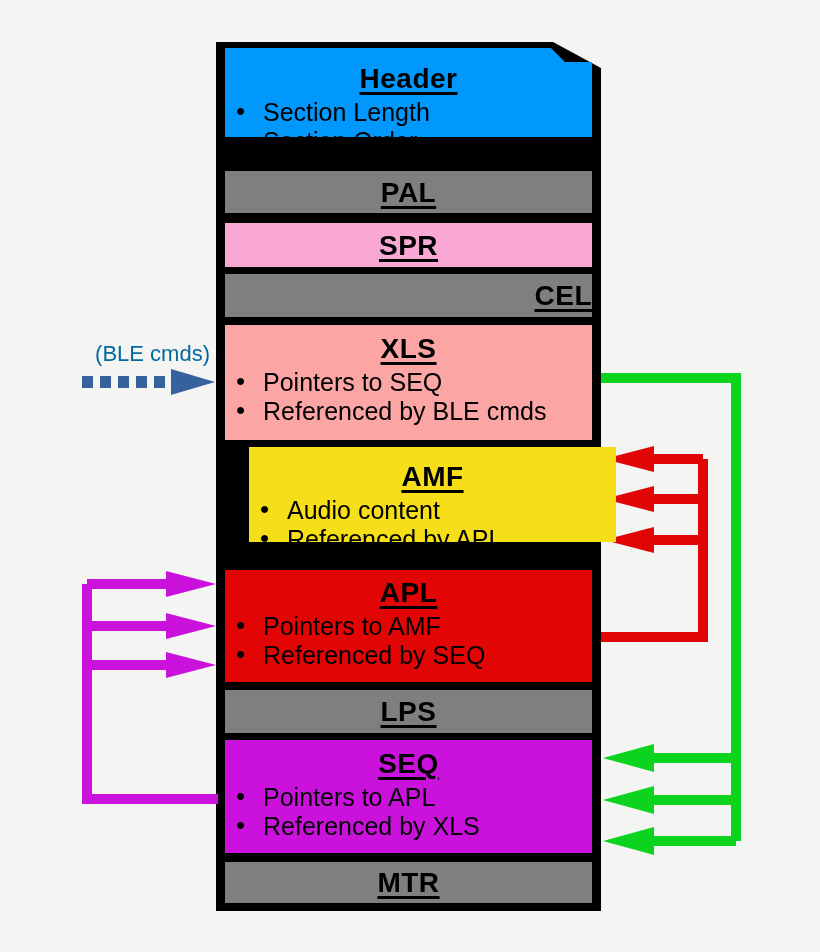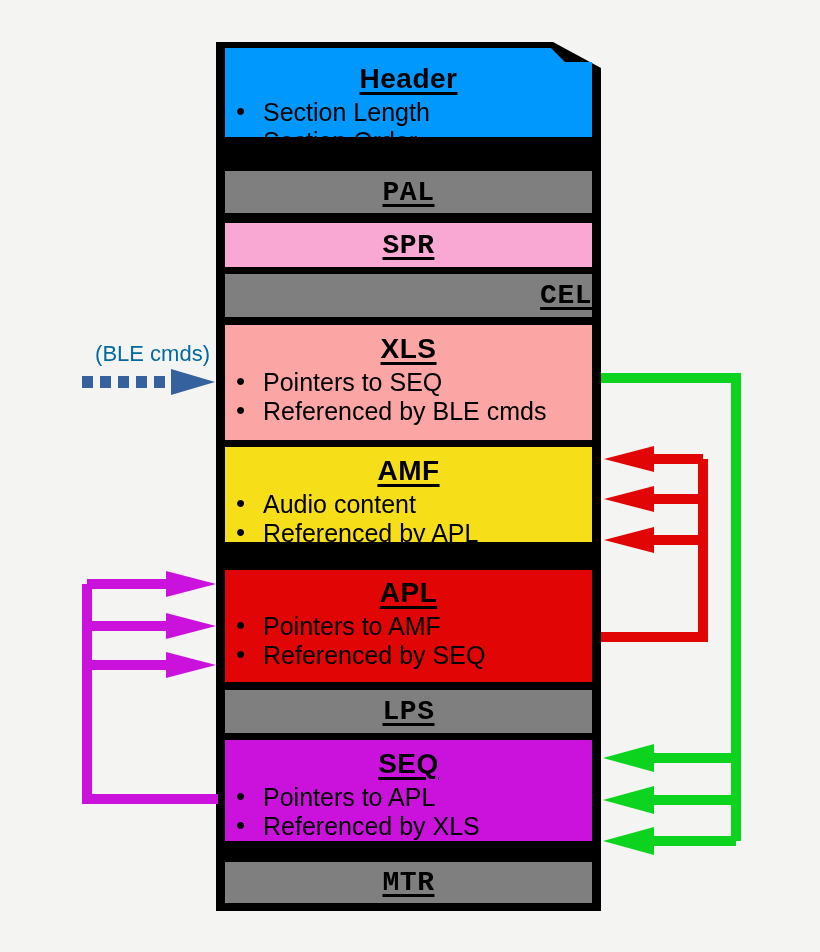--- a/index.html
+++ b/index.html
@@ -17,21 +17,21 @@
     position:absolute;left:0;top:0;width:820px;height:952px;
   }
   
   .box{
     position:absolute;
     left:225px;width:367px;
     box-sizing:border-box;
     color:#000;
   }
   .box-small{
-    display:flex;align-items:center;justify-content:center;font-family:Liberation Mono, monospace;
+    display:flex;align-items:center;justify-content:center;
   }
   .title{
     text-align:center;
     font-weight:bold;
     font-size:28px;
     line-height:33px;
     text-decoration:underline;
     text-decoration-thickness:2.5px;
     text-underline-offset:4px;
     letter-spacing:.5px;
@@ -51,24 +51,24 @@
     position:absolute;left:11px;top:-1px;
     font-size:26px;
   }
   
   .box-header{top:48px;height:89px;background:#0098fc;padding-top:14px;
     clip-path:polygon(0 0,326px 0,340px 14px,367px 14px,367px 115px,0 115px);}
   .box-pal{top:171px;height:42px;background:#7f7f7f;}
   .box-spr{top:223px;height:44px;background:#f9a8d4;}
   .box-cel{top:274px;height:43px;background:#7f7f7f;justify-content:flex-end;}
   .box-xls{top:325px;height:115px;background:#fca5a5;padding-top:7px;}
-  .box-amf{top:447px;height:95px;background:#f6df18;padding-top:7px;}
+  .box-amf{top:447px;height:95px;background:#f6df18;padding-top:13px;margin-left:24px;}
   .box-apl{top:570px;height:112px;background:#e10505;padding-top:6px;}
   .box-lps{top:690px;height:43px;background:#7f7f7f;}
-  .box-seq{top:740px;height:101px;background:#ca12dc;padding-top:7px;}
+  .box-seq{top:740px;height:113px;background:#ca12dc;padding-top:7px;}
   .box-mtr{top:862px;height:41px;background:#7f7f7f;}
   
   .ble-label{
     position:absolute;
     left:70px;top:341px;width:140px;
     text-align:right;
     font-size:22px;
     color:#0369a1;
   }
 </style>

